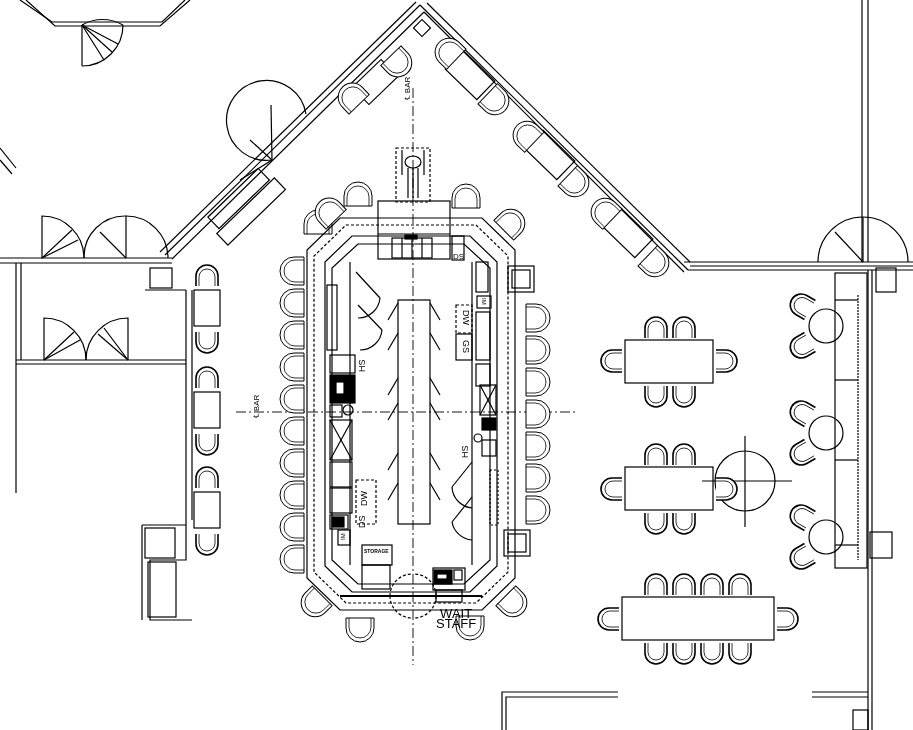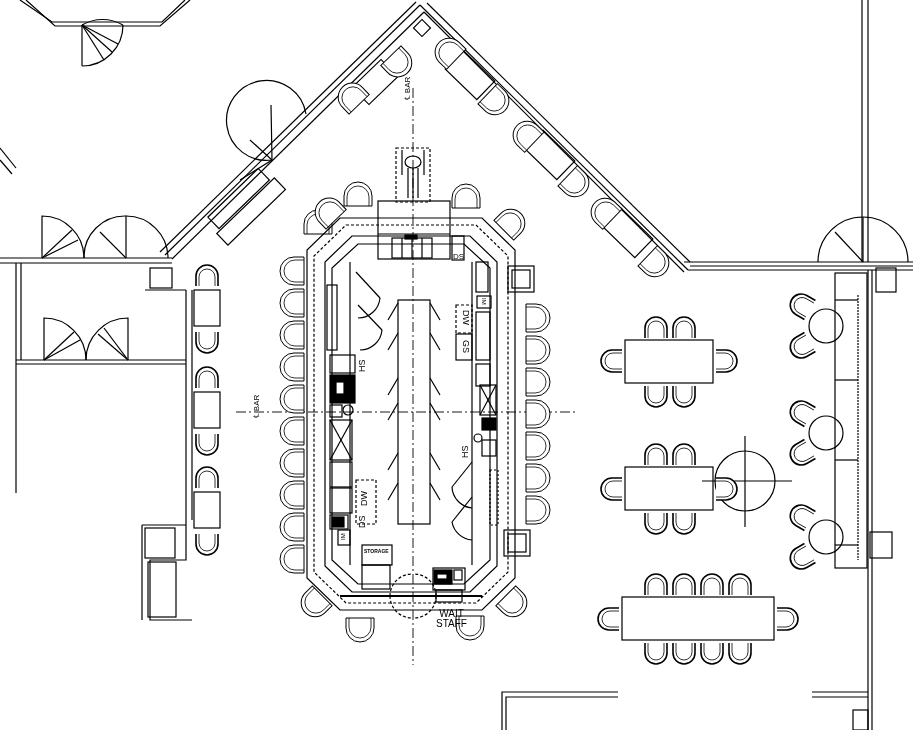--- a/index.html
+++ b/index.html
@@ -404,16 +404,16 @@
 <div class="lbl" style="left:340px;top:540px;font-size:6px;transform:rotate(-90deg);transform-origin:left top;">IM</div>
 
 <div class="lbl" style="left:458px;top:310px;font-size:9px;transform:rotate(90deg);transform-origin:left top;margin-left:12px;">DW</div>
 <div class="lbl" style="left:458px;top:340px;font-size:9px;transform:rotate(90deg);transform-origin:left top;margin-left:12px;">GS</div>
 <div class="lbl" style="left:461px;top:458px;font-size:9px;transform:rotate(-90deg);transform-origin:left top;">HS</div>
 <div class="lbl" style="left:479px;top:298px;font-size:6px;transform:rotate(90deg);transform-origin:left top;margin-left:8px;">IM</div>
 <div class="lbl" style="left:453px;top:253px;font-size:8px;">DS</div>
 
 <div class="lbl" style="left:364px;top:549px;font-size:5px;font-weight:bold;">STORAGE</div>
 
-<div class="lbl" style="left:436px;top:609px;font-size:10px;text-align:center;line-height:10px;">
+<div class="lbl" style="left:436px;top:609px;font-size:13px;text-align:center;line-height:10px;">
   <div>WAIT</div>
   <div>STAFF</div>
 </div>
 
 </body></html>

